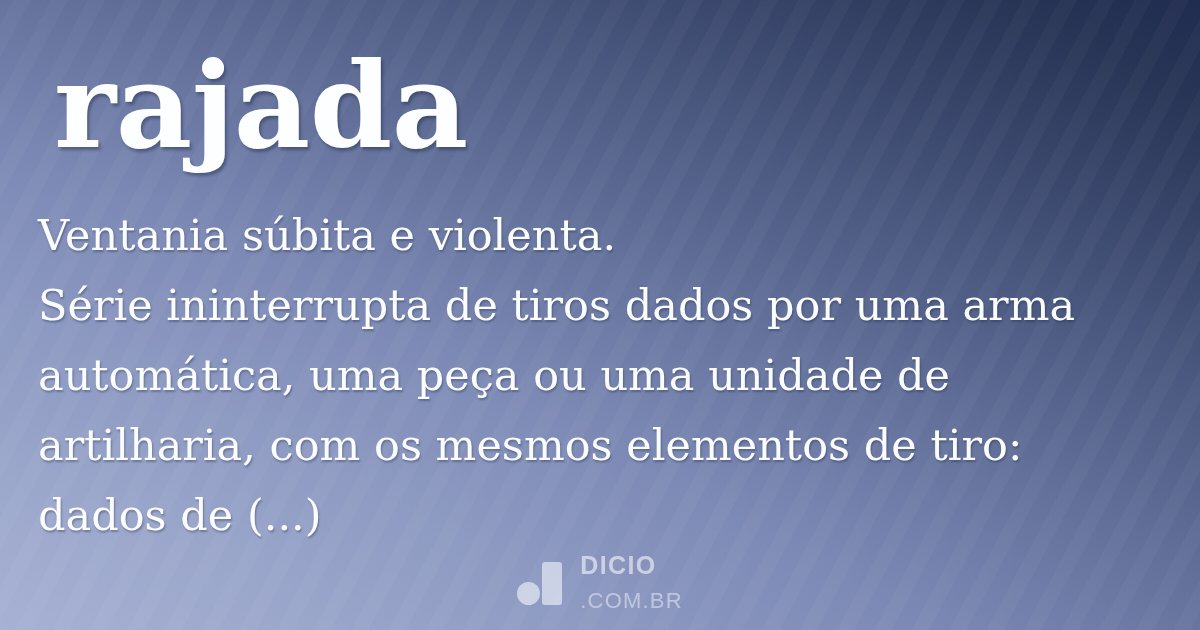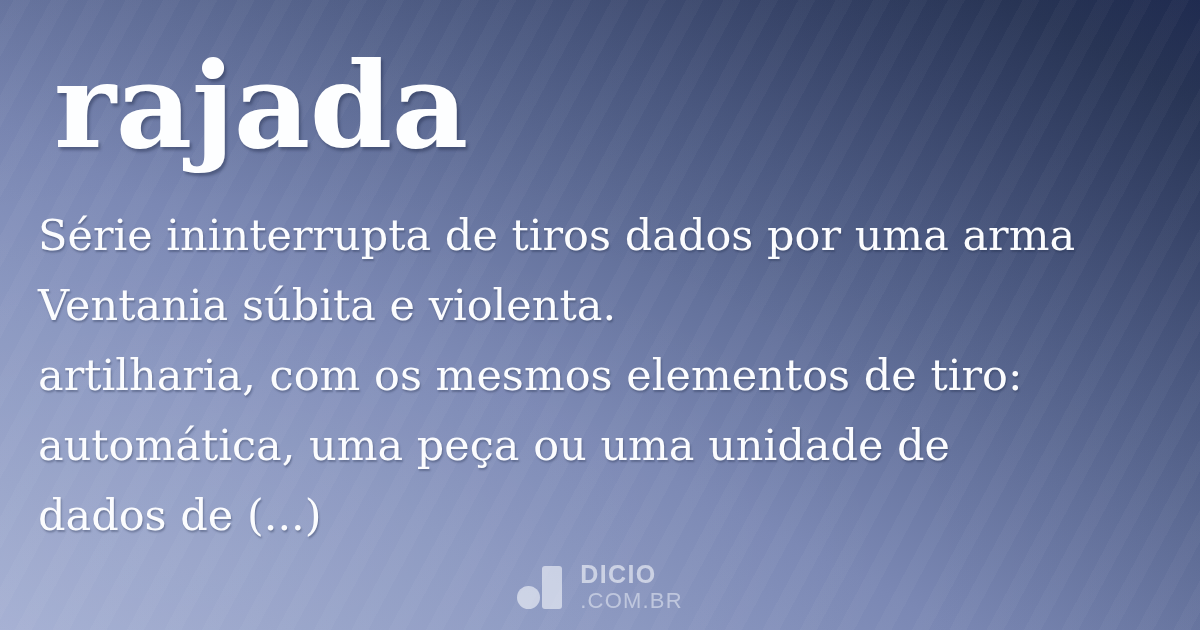--- a/index.html
+++ b/index.html
@@ -133,40 +133,40 @@
     font-size: 25px;
     font-weight: 700;
     letter-spacing: 1.4px;
     color: #f4f6fb;
   }
   #logo-tld {
     font-size: 22px;
     font-weight: 400;
     letter-spacing: 1.2px;
     color: #dfe4f0;
-    margin-top: 3px;
+    margin-top: 12px;
   }
 </style>
 </head>
 <body>
 
 <div id="card">
 
   <div id="stripes"></div>
   <div id="vignette"></div>
 
   <div id="content">
 
     <h1 id="headword">rajada</h1>
 
     <div id="definition">
+      <span class="defline">Ventania súbita e violenta.</span>
       <span class="defline">Série ininterrupta de tiros dados por uma arma</span>
-      <span class="defline">Ventania súbita e violenta.</span>
+      <span class="defline">automática, uma peça ou uma unidade de</span>
       <span class="defline">artilharia, com os mesmos elementos de tiro:</span>
-      <span class="defline">automática, uma peça ou uma unidade de</span>
       <span class="defline">dados de (...)</span>
     </div>
 
     <div id="logo">
       <div id="logo-mark">
         <div class="bar"></div>
         <div class="dot"></div>
       </div>
       <div id="logo-text">
         <span id="logo-name">DICIO</span>

